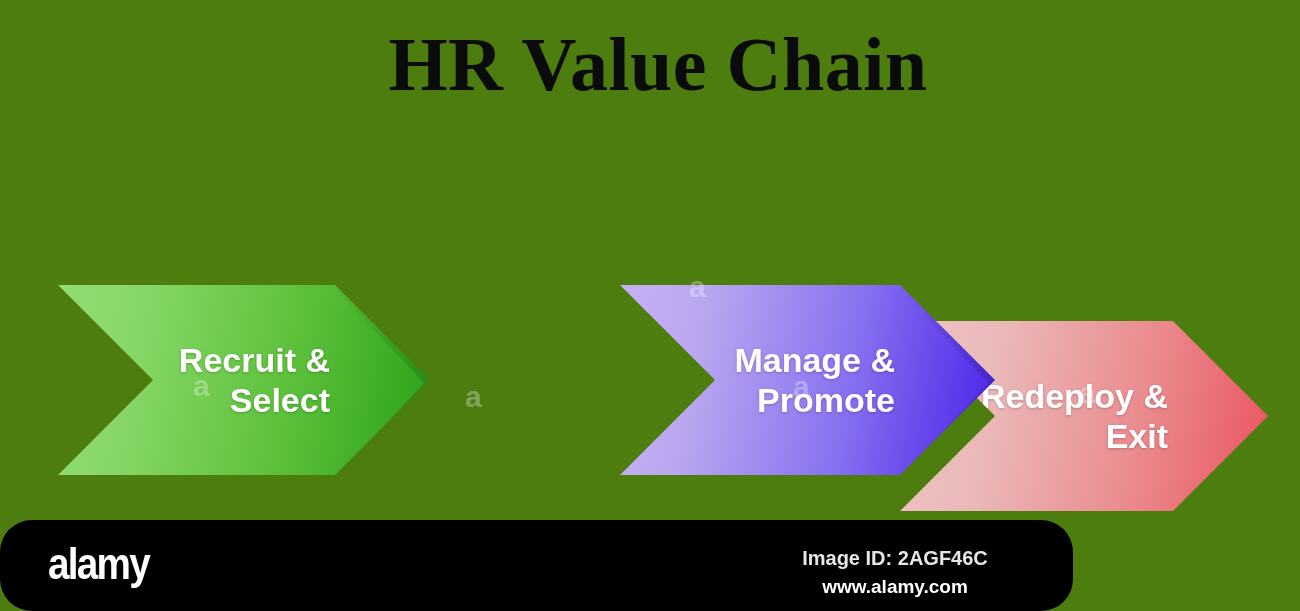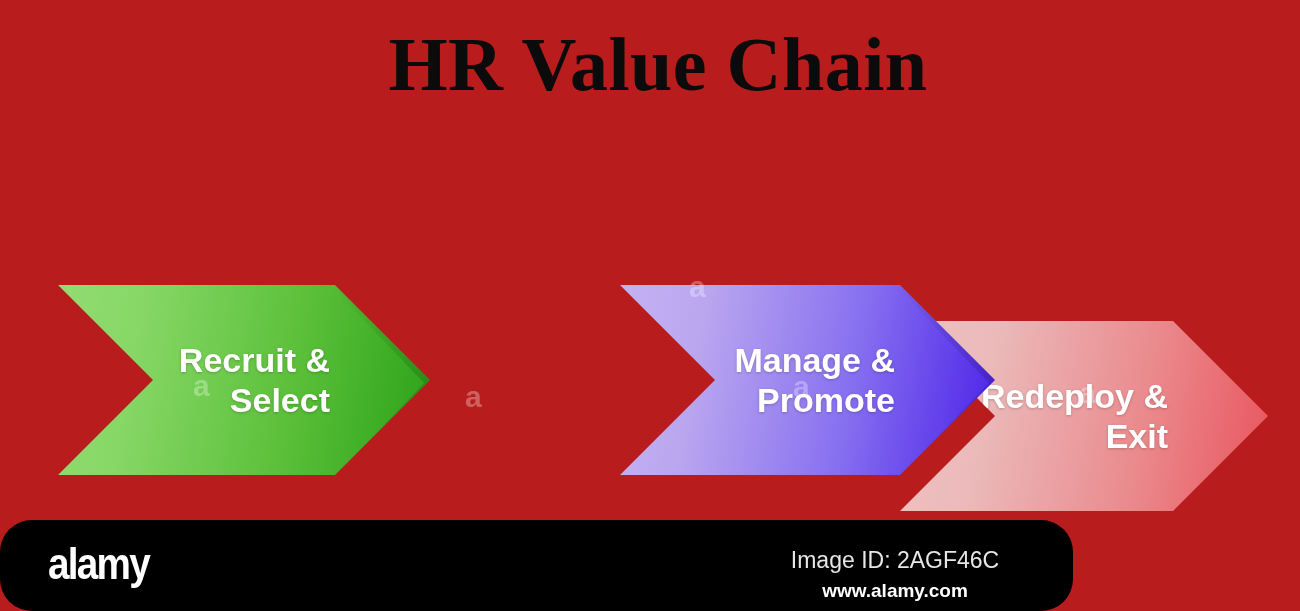--- a/index.html
+++ b/index.html
@@ -14,21 +14,21 @@
     overflow: hidden;
     font-family: "Liberation Sans", sans-serif;
   }
 
   
   #canvas {
     position: absolute;
     left: 0; top: 0;
     width: 1300px;
     height: 611px;
-    background: #b91c1c;
+    background: #4d7c0f;
   }
 
   
   #title {
     position: absolute;
     left: 0;
     top: 26px;
     width: 1300px;
     text-align: center;
     font-family: "Liberation Serif", "DejaVu Serif", serif;
@@ -136,22 +136,22 @@
   #footer-right {
     position: absolute;
     right: 18px;
     top: 24px;
     text-align: center;
     width: 320px;
   }
   #image-id {
     color: #e6e6e6;
     font-family: "Liberation Sans", sans-serif;
-    font-size: 23px;
-    font-weight: 400;
+    font-size: 20px;
+    font-weight: 700;
     line-height: 1.45;
   }
   #footer-url {
     color: #ffffff;
     font-family: Liberation Sans, sans-serif;
     font-size: 19px;
     font-weight: 700;
     line-height: 1.45;
   }
 </style>

